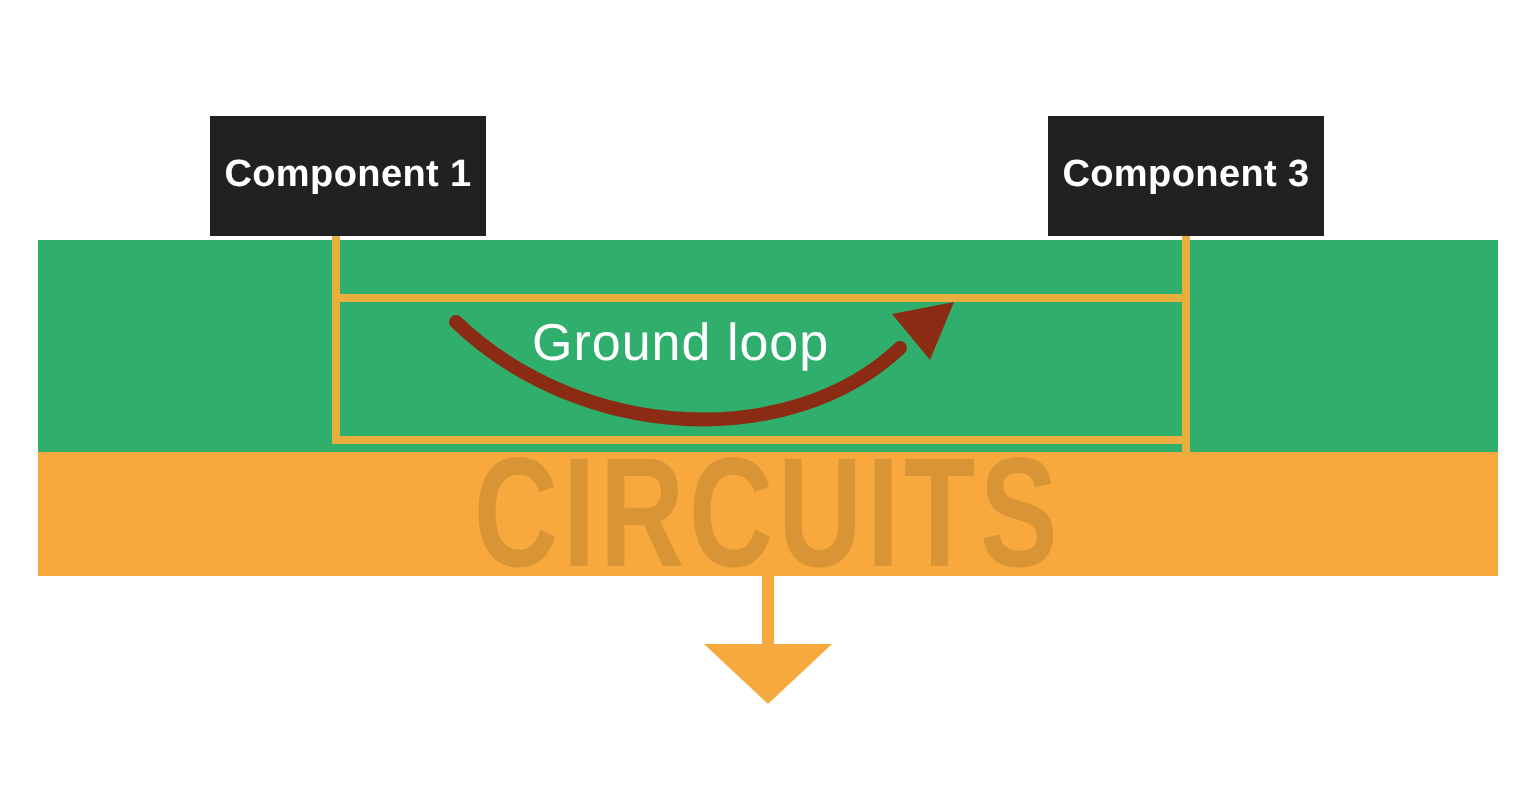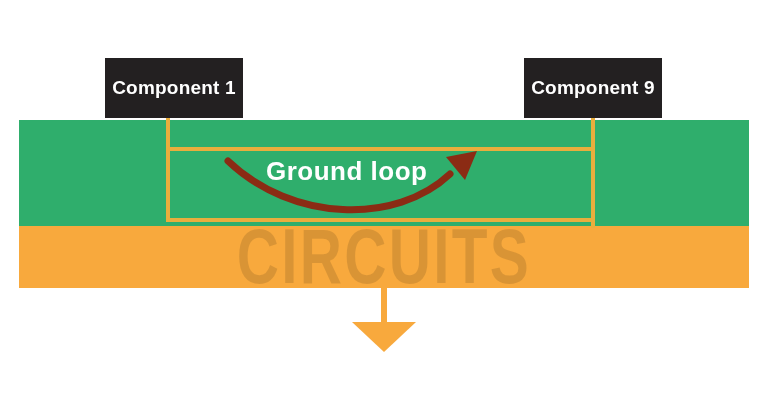--- a/index.html
+++ b/index.html
@@ -81,21 +81,21 @@
     width: 768px; height: 404px;
     z-index: 4;
     pointer-events: none;
   }
 
   
   .ground-loop-label {
     position: absolute;
     left: 266px; top: 156px;
     font-size: 26px;
-    font-weight: 700;
+    font-weight: 400;
     color: var(--loop-text-white, #ffffff);
     letter-spacing: 0.5px;
     z-index: 5;
     white-space: nowrap;
   }
   .gnd-label {
     position: absolute;
     left: 566px; top: 246px;
     font-size: 23px;
     font-weight: 700;
@@ -125,21 +125,21 @@
 </style>
 </head>
 <body>
 
 <div class="stage">
 
   <div class="component comp1">
     <span>Component 1</span>
   </div>
   <div class="component comp2">
-    <span>Component 9</span>
+    <span>Component 3</span>
   </div>
 
   <div class="board"></div>
   <div class="plane"></div>
 
   <div class="watermark wm2">CIRCUITS</div>
 
   <div class="trace trace-left"></div>
   <div class="trace trace-right"></div>
   <div class="trace trace-top"></div>

